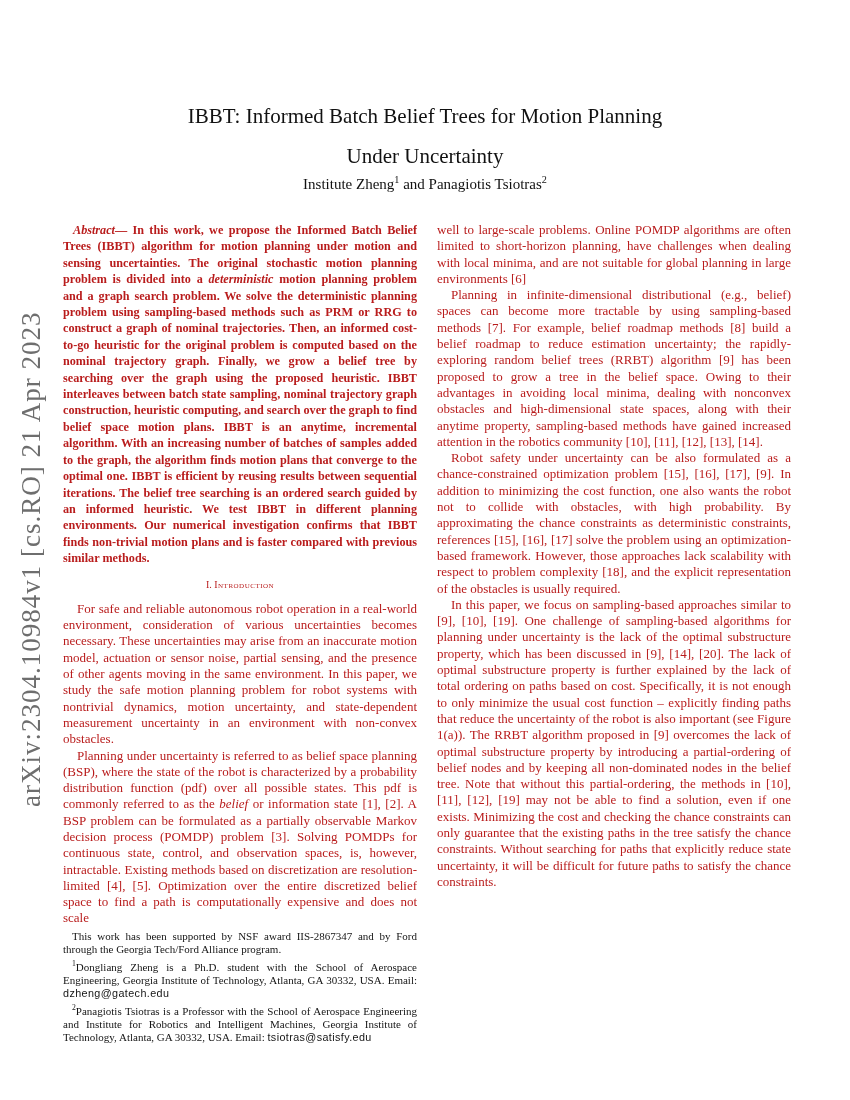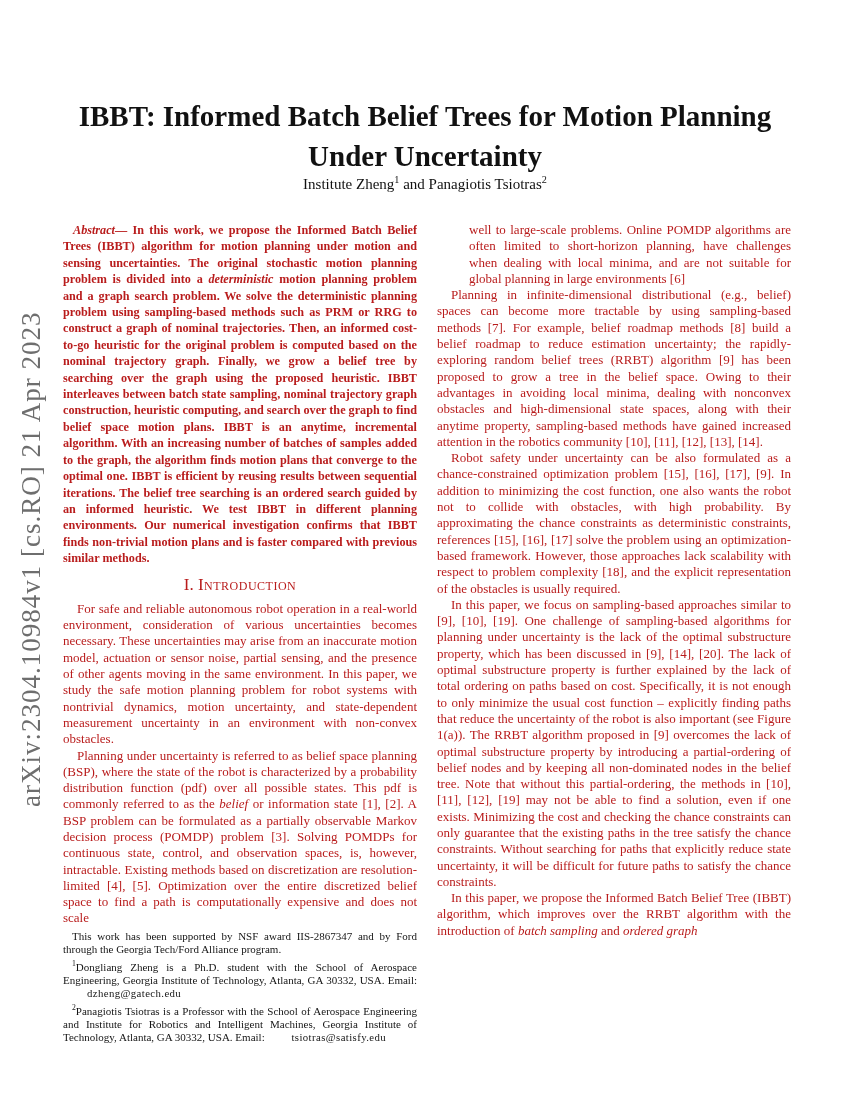--- a/index.html
+++ b/index.html
@@ -33,22 +33,22 @@
   }
 
   .title-block {
     position: absolute;
     top: 96px;
     left: 0;
     width: 850px;
     text-align: center;
   }
   .title-line {
-    font-size: 29px;
-    font-weight: bold;
+    font-size: 21px;
+    font-weight: normal;
     line-height: 40px;
     color: #111;
   }
   .authors {
     position: absolute;
     top: 174px;
     left: 0;
     width: 850px;
     text-align: center;
     font-size: 15px;
@@ -72,45 +72,44 @@
     font-weight: bold;
     font-size: 12.2px;
     line-height: 16.4px;
     text-indent: 10px;
   }
   .abstract .it { font-style: italic; }
 
   .section-heading {
     text-align: center;
     margin: 10px 0 8px 0;
-    font-size: 17px;
+    font-size: 10px;
   }
   .section-heading .sc { font-variant: small-caps; letter-spacing: 0.5px; }
 
   .para { text-indent: 14px; }
-  .para.no-indent { text-indent: 0; margin-left: 32px; }
+  .para.no-indent { text-indent: 0; }
   .it { font-style: italic; }
 
   .footnotes {
     position: absolute;
     left: 63px;
     top: 930px;
     width: 354px;
     font-size: 11px;
     line-height: 13.4px;
     text-align: justify;
     color: #151515;
   }
   .footnote { text-indent: 9px; }
   .footnote sup { font-size: 70%; }
   .mono {
-    font-family: Liberation Serif, serif;
+    font-family: Liberation Sans, sans-serif;
     font-size: 0.98em;
     letter-spacing: 0.4px;
-    margin-left: 24px;
   }
 </style>
 </head>
 <body>
 
 <div class="page">
 
   <div class="arxiv-banner" style="color: rgb(110, 110, 110);">arXiv:2304.10984v1  [cs.RO]  21 Apr 2023</div>
 
   <div class="title-block">
@@ -136,16 +135,15 @@
     <div class="footnote"><span>This work has been supported by NSF award IIS-2867347 and by Ford through the Georgia Tech/Ford Alliance program.</span></div>
     <div class="footnote"><sup>1</sup><span>Dongliang Zheng is a Ph.D. student with the School of Aerospace Engineering, Georgia Institute of Technology, Atlanta, GA 30332, USA. Email: </span><span class="mono">dzheng@gatech.edu</span></div>
     <div class="footnote"><sup>2</sup><span>Panagiotis Tsiotras is a Professor with the School of Aerospace Engineering and Institute for Robotics and Intelligent Machines, Georgia Institute of Technology, Atlanta, GA 30332, USA. Email: </span><span class="mono">tsiotras@satisfy.edu</span></div>
   </div>
 
   <div class="col col-right">
     <div class="para no-indent"><span>well to large-scale problems. Online POMDP algorithms are often limited to short-horizon planning, have challenges when dealing with local minima, and are not suitable for global planning in large environments [6]</span></div>
     <div class="para"><span>Planning in infinite-dimensional distributional (e.g., belief) spaces can become more tractable by using sampling-based methods [7]. For example, belief roadmap methods [8] build a belief roadmap to reduce estimation uncertainty; the rapidly-exploring random belief trees (RRBT) algorithm [9] has been proposed to grow a tree in the belief space. Owing to their advantages in avoiding local minima, dealing with nonconvex obstacles and high-dimensional state spaces, along with their anytime property, sampling-based methods have gained increased attention in the robotics community [10], [11], [12], [13], [14].</span></div>
     <div class="para"><span>Robot safety under uncertainty can be also formulated as a chance-constrained optimization problem [15], [16], [17], [9]. In addition to minimizing the cost function, one also wants the robot not to collide with obstacles, with high probability. By approximating the chance constraints as deterministic constraints, references [15], [16], [17] solve the problem using an optimization-based framework. However, those approaches lack scalability with respect to problem complexity [18], and the explicit representation of the obstacles is usually required.</span></div>
     <div class="para"><span>In this paper, we focus on sampling-based approaches similar to [9], [10], [19]. One challenge of sampling-based algorithms for planning under uncertainty is the lack of the optimal substructure property, which has been discussed in [9], [14], [20]. The lack of optimal substructure property is further explained by the lack of total ordering on paths based on cost. Specifically, it is not enough to only minimize the usual cost function – explicitly finding paths that reduce the uncertainty of the robot is also important (see Figure 1(a)). The RRBT algorithm proposed in [9] overcomes the lack of optimal substructure property by introducing a partial-ordering of belief nodes and by keeping all non-dominated nodes in the belief tree. Note that without this partial-ordering, the methods in [10], [11], [12], [19] may not be able to find a solution, even if one exists. Minimizing the cost and checking the chance constraints can only guarantee that the existing paths in the tree satisfy the chance constraints. Without searching for paths that explicitly reduce state uncertainty, it will be difficult for future paths to satisfy the chance constraints.</span></div>
-    <div class="para"><span>In this paper, we propose the Informed Batch Belief Tree (IBBT) algorithm, which improves over the RRBT algorithm with the introduction of </span><span class="it">batch sampling</span><span> and </span><span class="it">ordered graph</span></div>
   </div>
 
 </div>
 
 </body></html>

